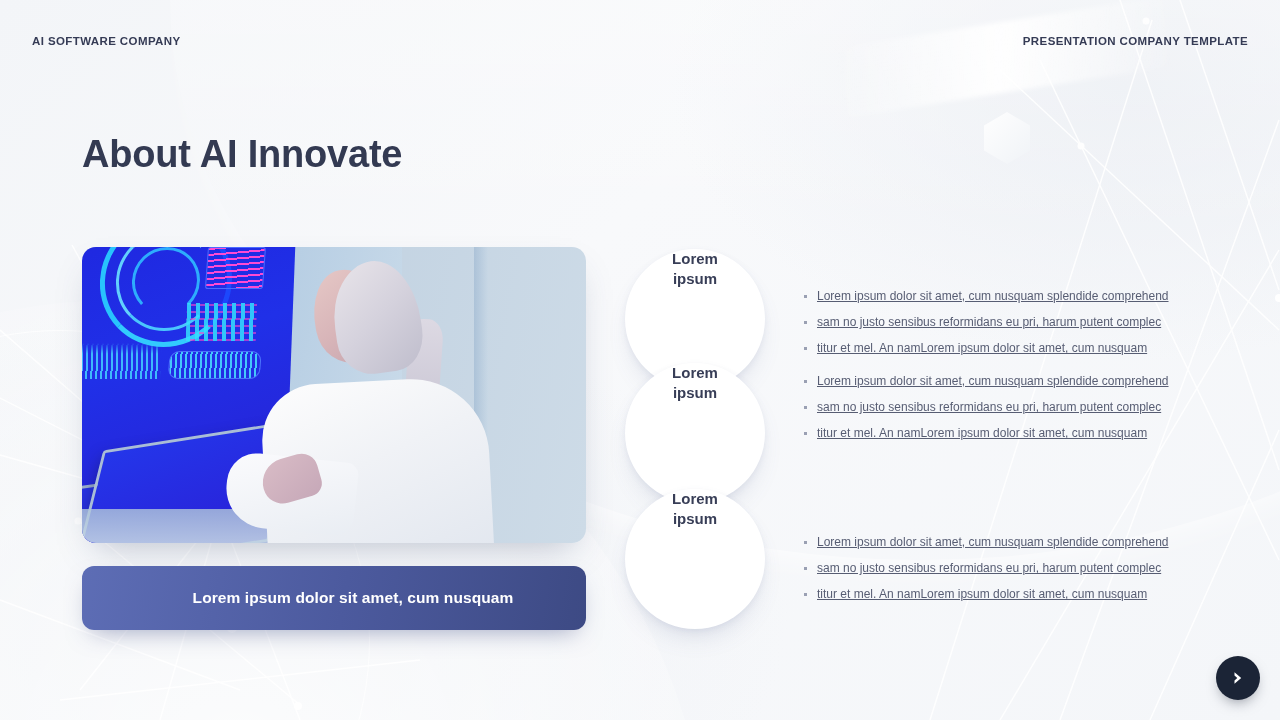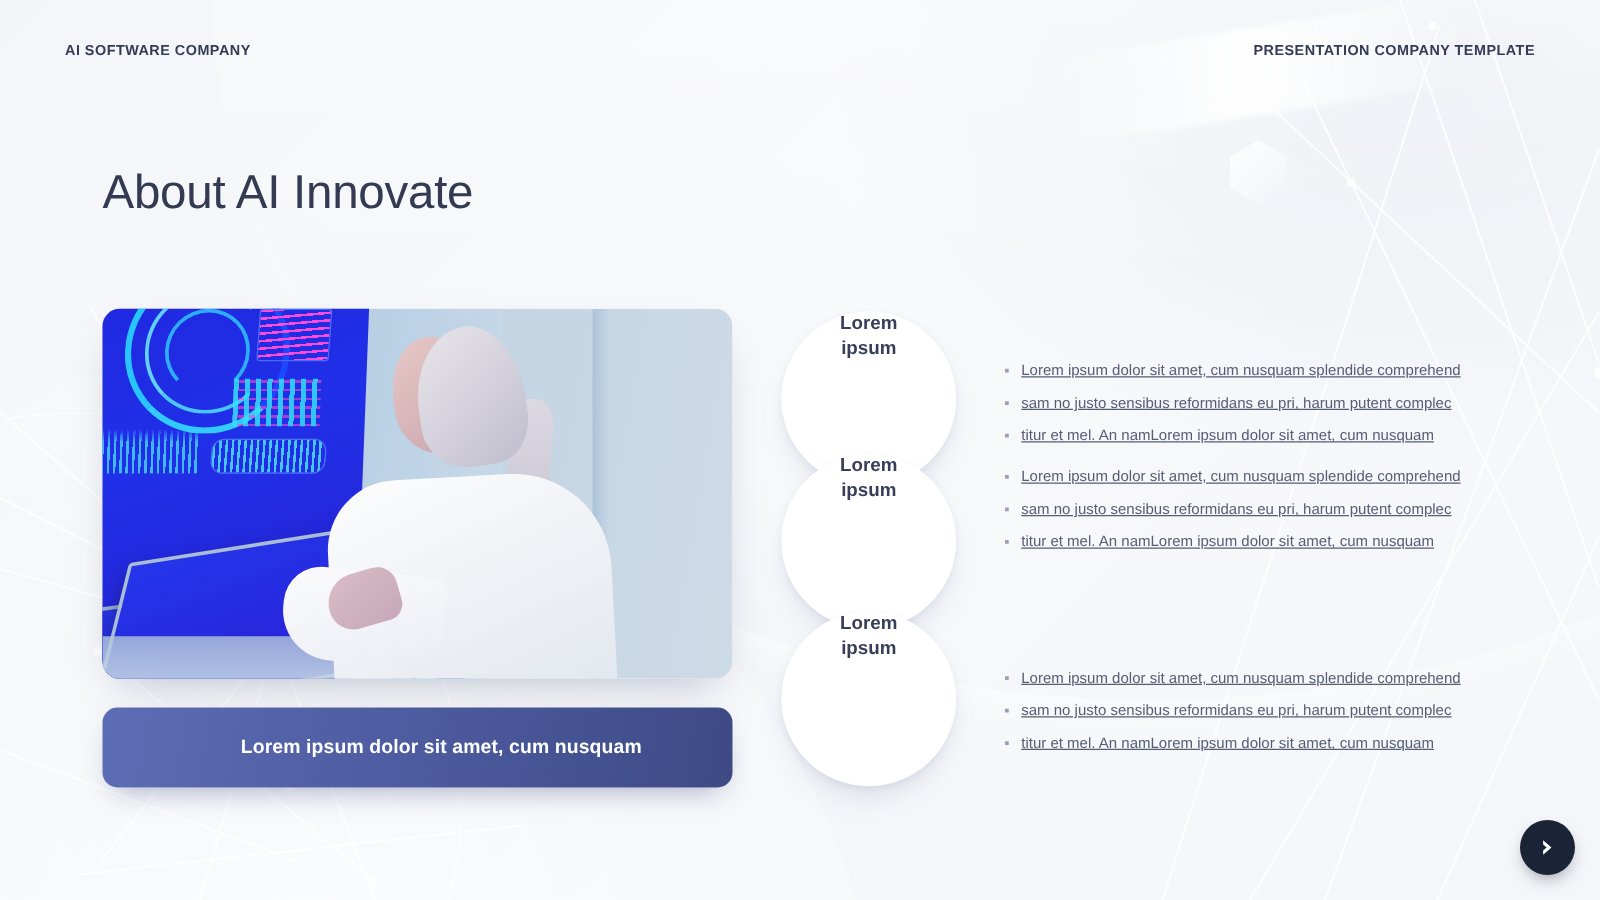--- a/index.html
+++ b/index.html
@@ -75,40 +75,40 @@
     transform: rotate(-9deg);
     filter: blur(2px);
   }
 
   
   .slide-header {
     position: absolute;
     top: 31px;
     left: 0; right: 0;
     height: 20px;
-    padding: 0 52px;
+    padding: 0 32px;
     display: flex;
     justify-content: space-between;
     align-items: center;
   }
   .header-text {
     font-size: 11.5px;
     font-weight: bold;
     letter-spacing: 0.4px;
     color: #353b55;
     white-space: nowrap;
   }
 
   
   .page-title {
     position: absolute;
     left: 82px;
     top: 133px;
     font-size: 38px;
-    font-weight: normal;
+    font-weight: bold;
     letter-spacing: -0.2px;
     color: #333a52;
   }
 
   
   .photo-card {
     position: absolute;
     left: 82px;
     top: 247px;
     width: 504px;

